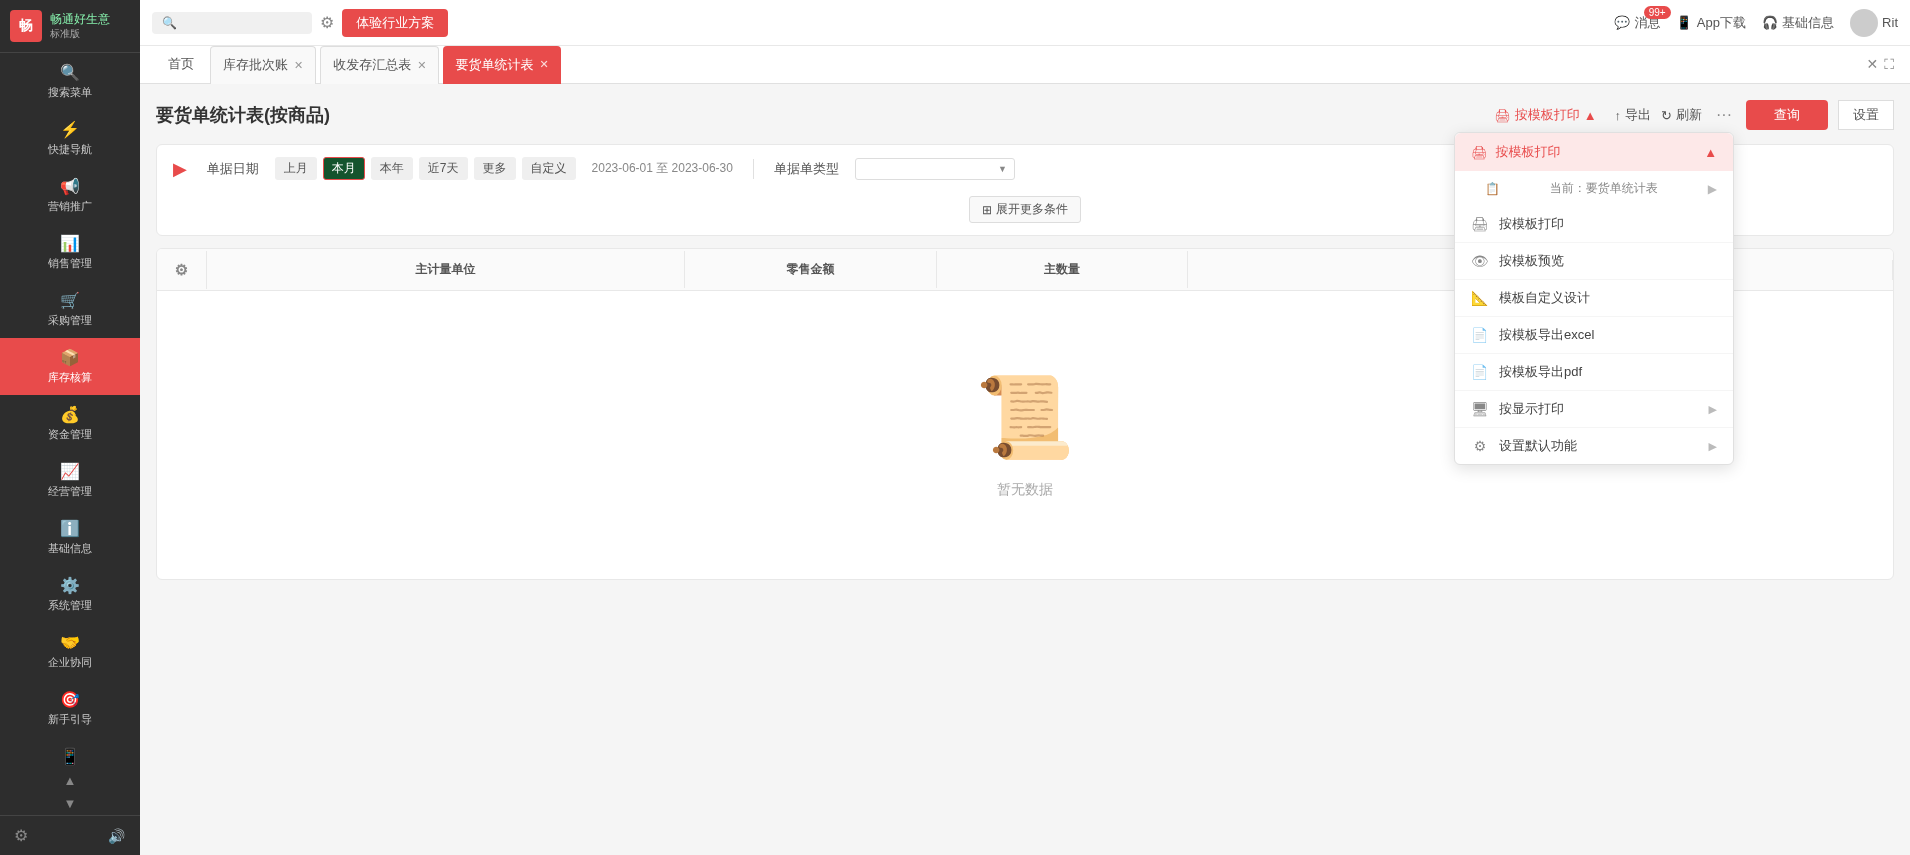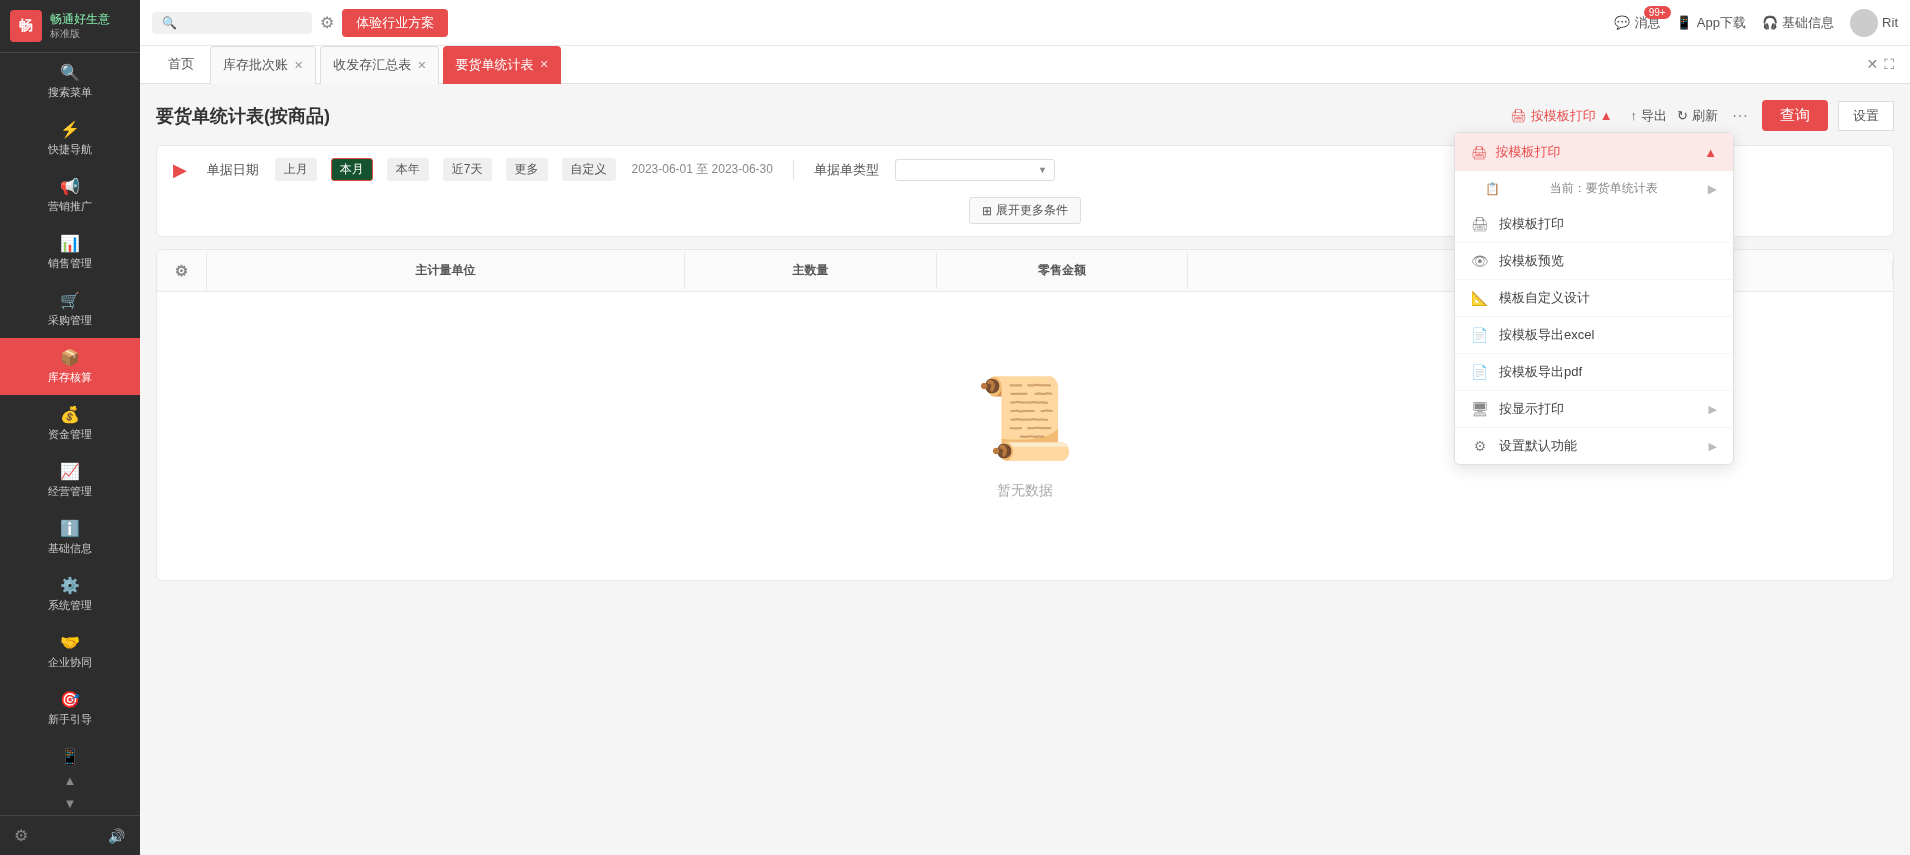--- a/index.html
+++ b/index.html
@@ -110,21 +110,21 @@
     }
     .export-btn { display: flex; align-items: center; gap: 4px; color: #555; cursor: pointer; font-size: 13px; }
     .refresh-btn { display: flex; align-items: center; gap: 4px; color: #555; cursor: pointer; font-size: 13px; }
 
     
     .filter-bar {
       background: #fff; border-radius: 6px; padding: 12px 16px; margin-bottom: 12px; border: 1px solid #e8e8e8;
     }
     .filter-row { display: flex; align-items: center; gap: 16px; flex-wrap: wrap; }
     .filter-label { color: #555; font-size: 13px; white-space: nowrap; }
-    .date-filter { display: flex; align-items: flex-start; gap: 14px; }
+    .date-filter { display: flex; align-items: flex-start; gap: 6px; }
     .date-btn {
       padding: 2px 8px; border-radius: 3px; font-size: 12px; cursor: pointer; border: 1px solid transparent;
       color: #555;
     }
     .date-btn.active { background: #14532d; color: #fff; border-color: #e84b4b; }
     .filter-divider { width: 1px; height: 20px; background: #e0e0e0; margin: 0 4px; }
     .filter-select {
       border: 1px solid #ddd; border-radius: 3px; padding: 3px 24px 3px 8px; font-size: 12px;
       color: #555; background: #fff; cursor: pointer; min-width: 160px; appearance: none; position: relative;
     }
@@ -172,21 +172,21 @@
       display: flex; align-items: center; justify-content: space-between; padding: 9px 16px; font-size: 13px; color: #444;
       cursor: pointer; border-bottom: 1px solid #f5f5f5;
     }
     .dropdown-section-left { display: flex; align-items: center; gap: 10px; }
     .dropdown-section-arrow { color: #bbb; font-size: 11px; }
     .dropdown-sub-full { display: flex; align-items: center; justify-content: space-between; padding: 9px 16px 9px 30px; font-size: 12px; color: #888; }
 
     
     .query-btn {
       background: #e84b4b; color: #fff; border: none; border-radius: 4px;
-      padding: 6px 18px; font-size: 15px; cursor: pointer;
+      padding: 6px 28px; font-size: 13px; cursor: pointer;
     }
     .settings-btn {
       background: #fff; color: #555; border: 1px solid #ddd; border-radius: 0;
       padding: 5px 14px; font-size: 13px; cursor: pointer;
     }
 
     .more-btn { color: #888; font-size: 16px; cursor: pointer; padding: 4px; }
   </style>
 </head>
 <body>
@@ -424,22 +424,22 @@
           <span>⊞</span>
           <span>展开更多条件</span>
         </button>
       </div>
     </div>
 
     <div class="data-table">
       <div class="table-header">
         <div class="th settings-th">⚙</div>
         <div class="th">主计量单位</div>
+        <div class="th">零售金额</div>
         <div class="th">主数量</div>
-        <div class="th">零售金额</div>
         <div class="th" style="flex:3;"></div>
       </div>
 
       <div class="empty-state">
         <div style="font-size:80px; margin-bottom:16px;">📜</div>
         <div class="empty-text">暂无数据</div>
       </div>
     </div>
   </div>
 </div>

